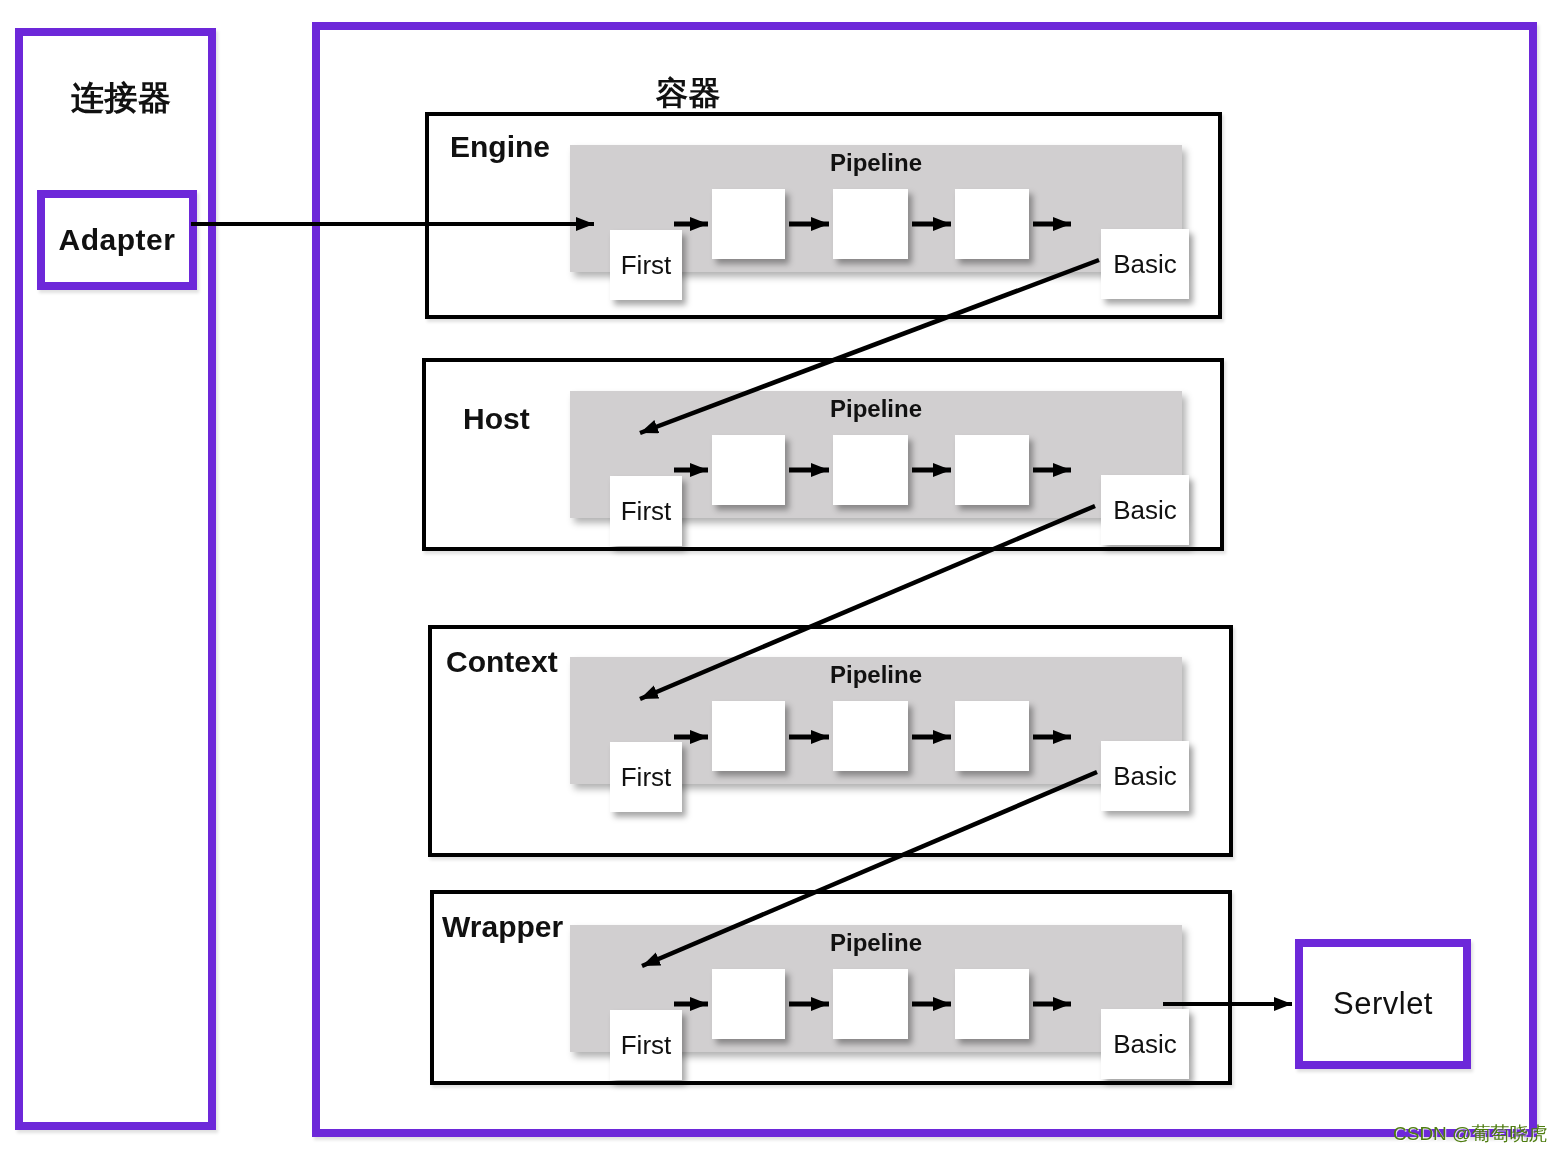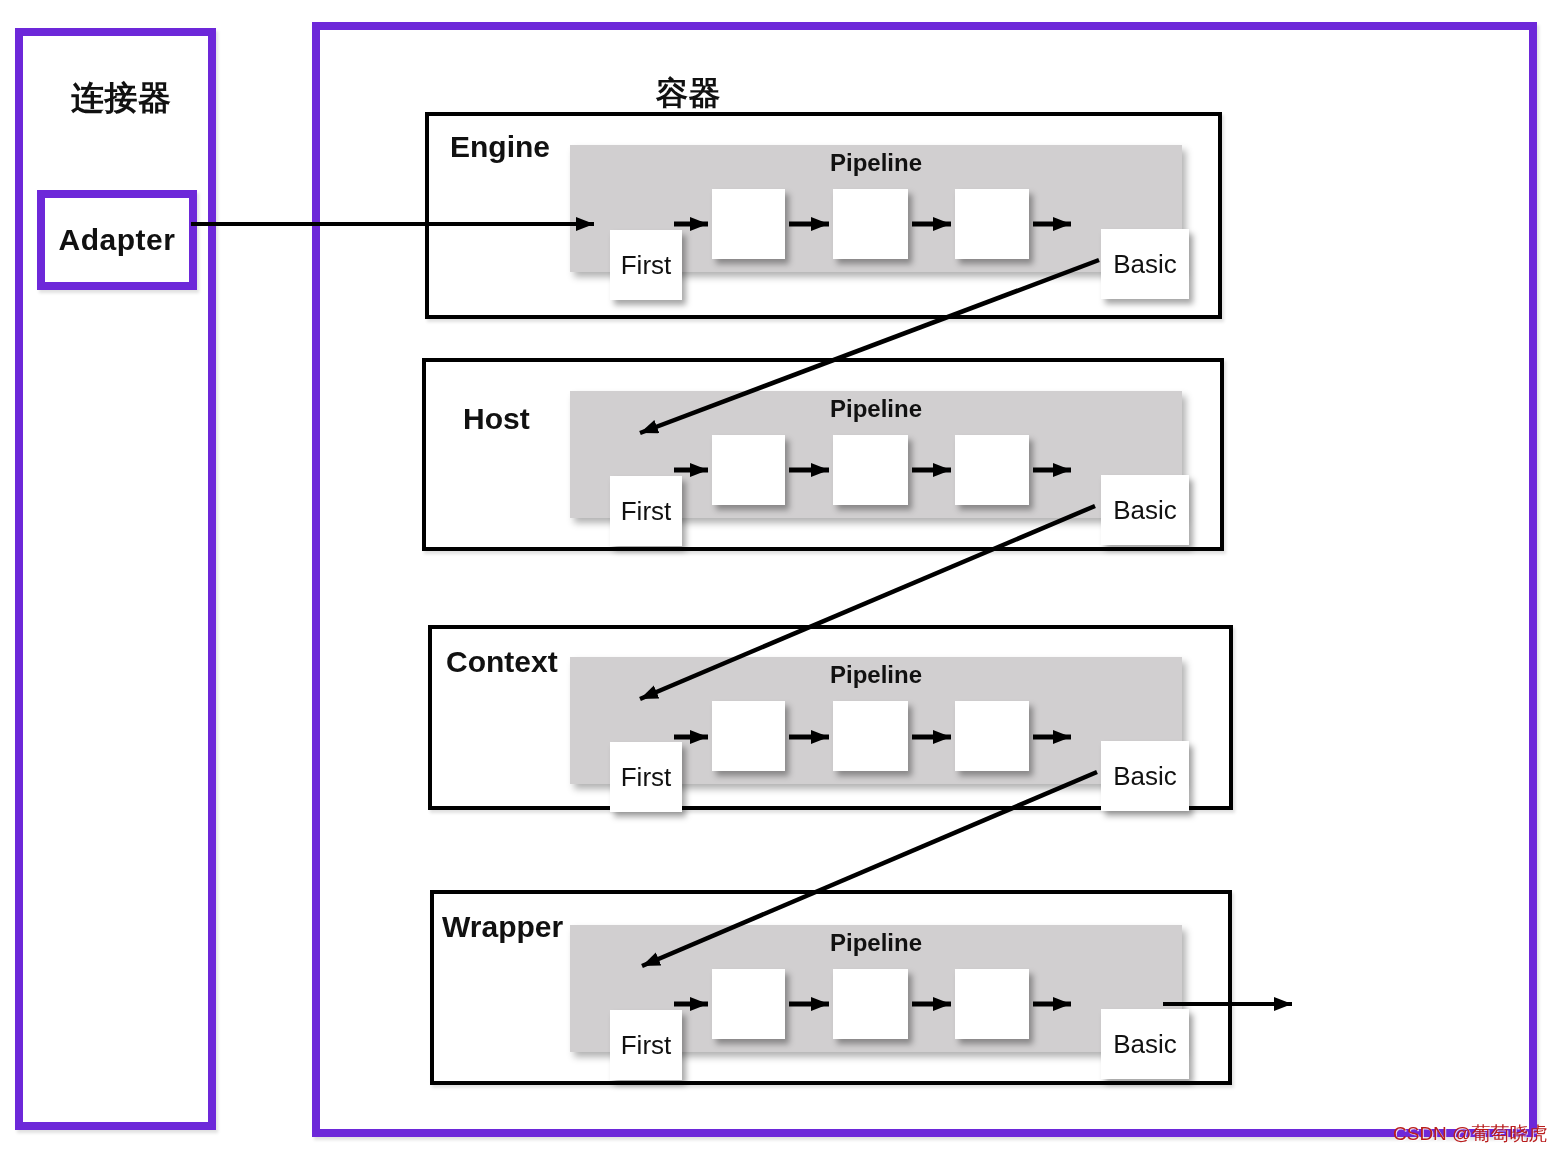--- a/index.html
+++ b/index.html
@@ -33,21 +33,21 @@
 
   #adapter-box{left:31px;top:172px;width:160px;height:100px;
     display:flex;align-items:center;justify-content:center;margin-top:12px;}
   #adapter-box .big-label{position:static;font-size:30px;}
 
   
   .section{position:absolute;box-sizing:border-box;border:4px solid #000;background:#fff;
     box-shadow:2px 3px 3px rgba(0,0,0,0.12);}
   #section-engine {left:425px;top:112px;width:797px;height:207px;}
   #section-host   {left:422px;top:358px;width:802px;height:193px;}
-  #section-context{left:428px;top:625px;width:805px;height:185px;}
+  #section-context{left:428px;top:625px;width:805px;height:232px;}
   #section-wrapper{left:430px;top:890px;width:802px;height:195px;}
 
   .section .section-label{position:absolute;top:14px;font-weight:700;font-size:30px;}
   #section-engine  .section-label{left:21px;}
   #section-host    .section-label{left:37px;top:16px;margin-top:24px;}
   #section-context .section-label{left:14px;top:16px;}
   #section-wrapper .section-label{left:8px;top:16px;}
 
   .pipeline{
     position:absolute;
@@ -79,21 +79,21 @@
   .valve.v5{left:531px;width:88px;margin-top:40px;}
 
   #servlet-box{left:1295px;top:939px;width:176px;height:130px;
     display:flex;align-items:center;justify-content:center;}
   #servlet-box .big-label{position:static;font-size:31px;font-weight:400;}
 
   #arrow-layer{position:absolute;left:0;top:0;width:1550px;height:1160px;pointer-events:none;}
 
   #watermark{
     position:absolute;left:1393px;top:1121px;
-    font-size:19px;color:#b91c1c;white-space:nowrap;
+    font-size:19px;color:#4d7c0f;white-space:nowrap;
     text-shadow:1px 1px 0 rgba(255,255,255,0.8);
   }
 </style>
 </head>
 <body>
 
 <div id="canvas">
 
   <div id="connector-box" class="bordered">
     <span id="connector-title" class="big-label">连接器</span>
@@ -147,20 +147,23 @@
     <div class="pipeline">
       <span class="pipeline-title">Pipeline</span>
       <div class="valve v1">First</div>
       <div class="valve v2"></div>
       <div class="valve v3"></div>
       <div class="valve v4"></div>
       <div class="valve v5">Basic</div>
     </div>
   </div>
 
+  <div id="servlet-box" class="bordered">
+    <span class="big-label">Servlet</span>
+  </div>
 
   <svg id="arrow-layer" viewBox="0 0 1550 1160" xmlns="http://www.w3.org/2000/svg">
     <defs>
       <marker id="ah" markerUnits="userSpaceOnUse" markerWidth="20" markerHeight="16" refX="18" refY="7" orient="auto">
         <path d="M0,0 L18,7 L0,14 Z" fill="#000"></path>
       </marker>
     </defs>
 
     <line x1="191" y1="224" x2="594" y2="224" stroke="#000" stroke-width="4" marker-end="url(#ah)"></line>
 

